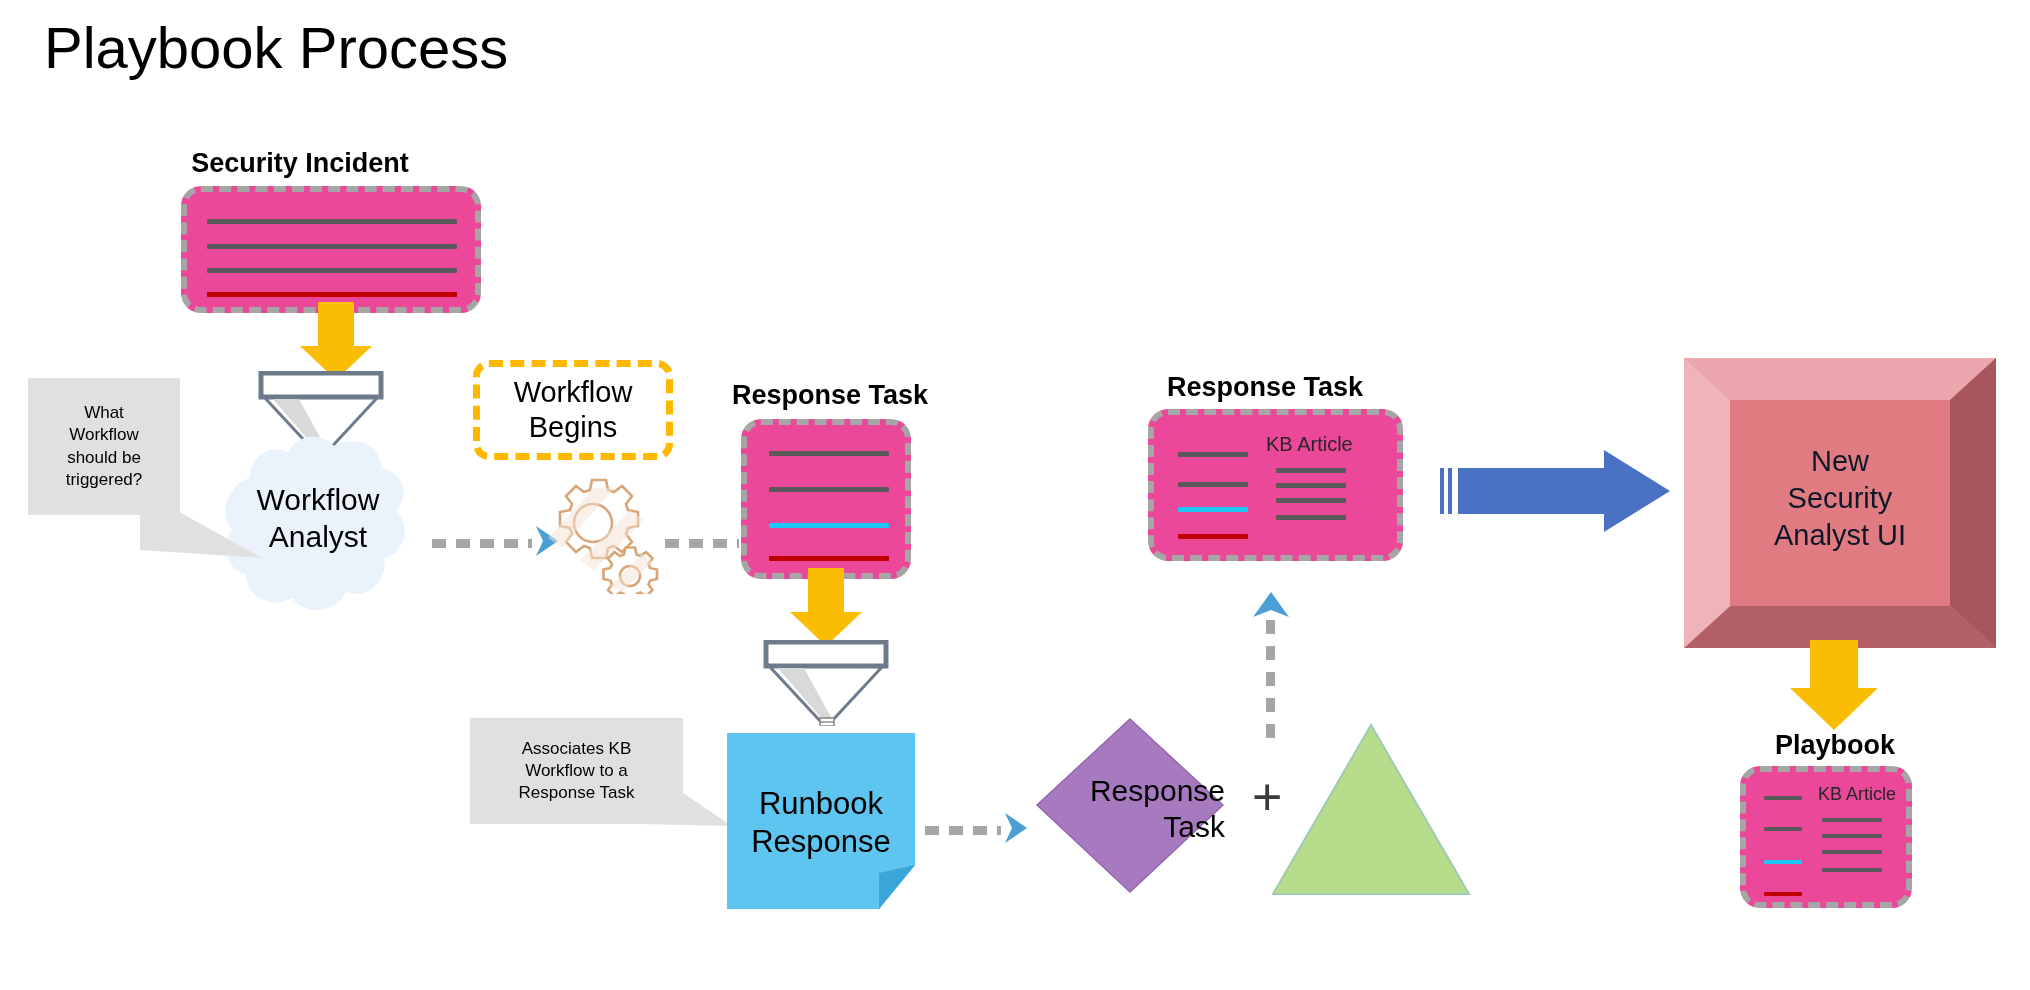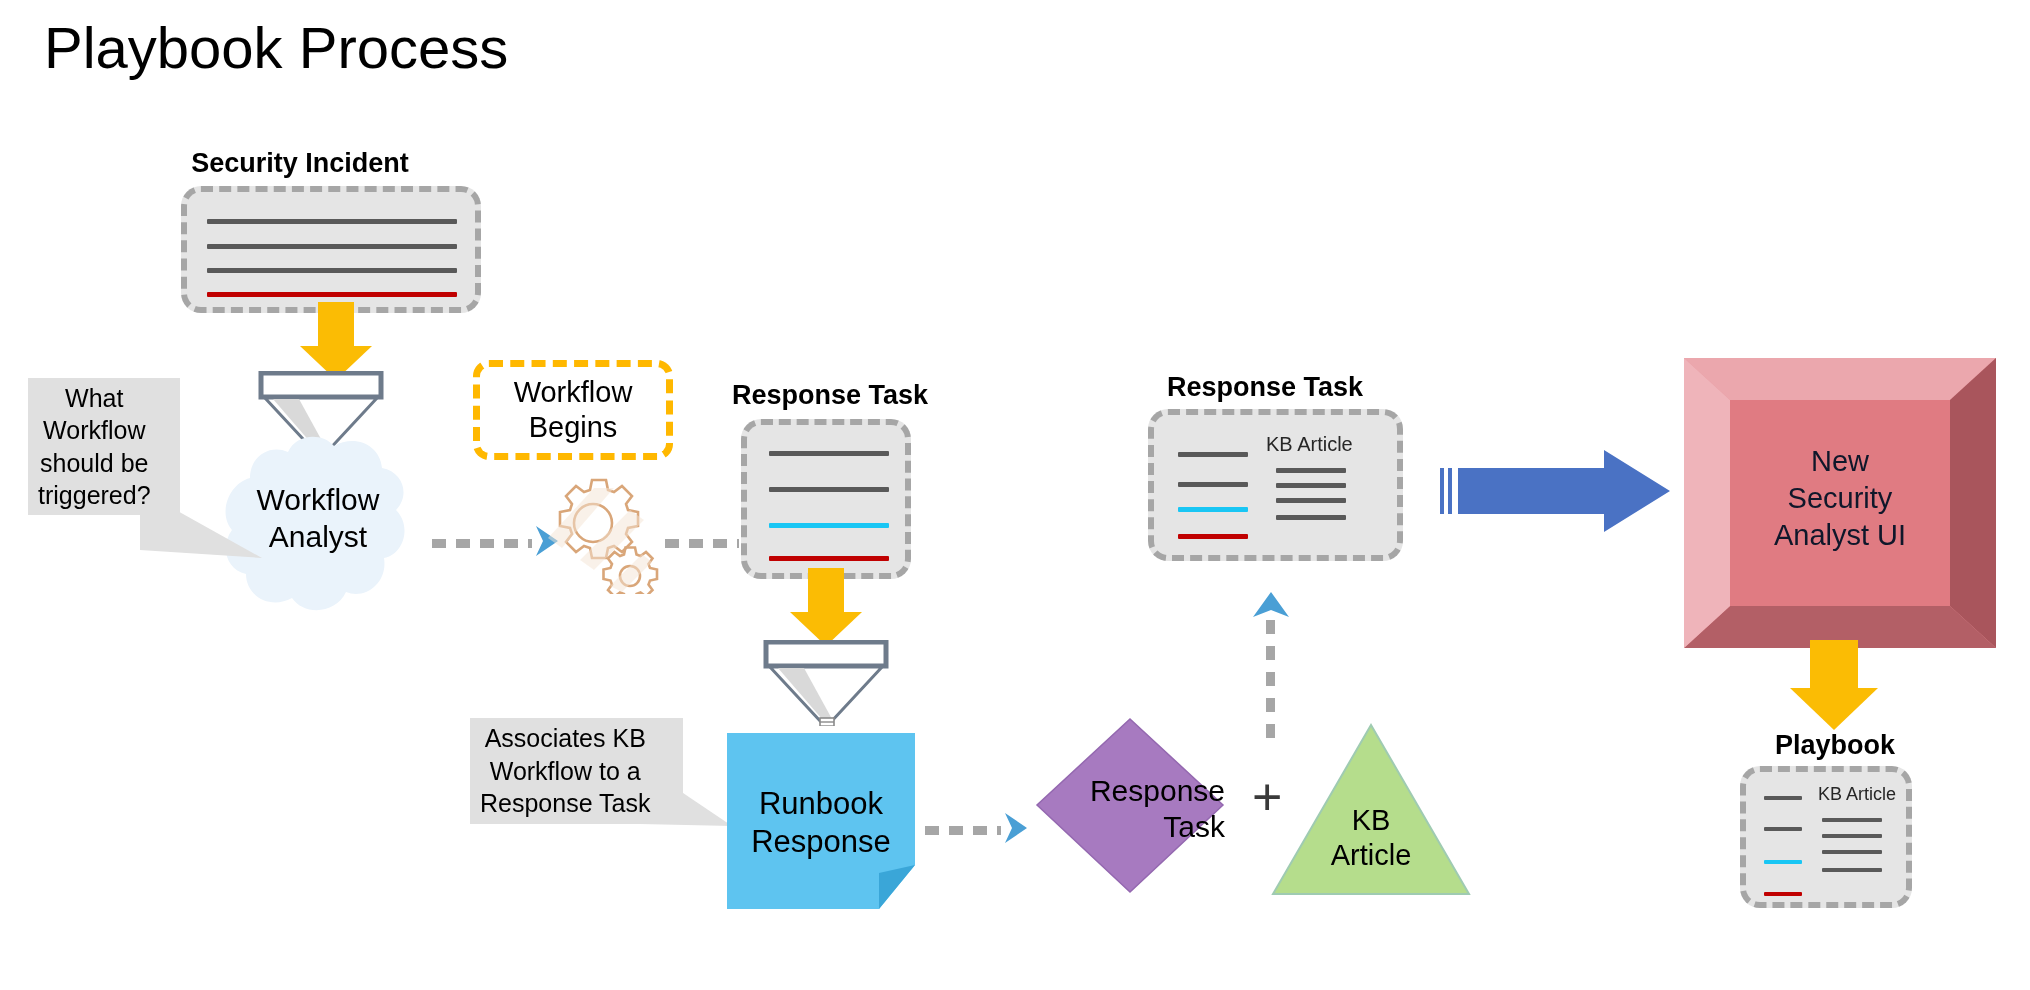--- a/index.html
+++ b/index.html
@@ -31,21 +31,21 @@
     font-weight: bold;
     color: #000000;
     text-align: center;
     white-space: nowrap;
   }
 
   
   .record-card {
     border: 6px dashed #a6a6a6;
     border-radius: 20px;
-    background: #e5e5e5;
+    background: #ec4899;
     box-sizing: border-box;
   }
   .rec-line {
     position: absolute;
     height: 5px;
     background: #595959;
     border-radius: 1px;
   }
   .rec-line.cyan { background: #19c6f4; }
   .rec-line.red  { background: #c00000; }
@@ -89,25 +89,26 @@
     color: #000000;
     line-height: 1.22;
     pointer-events: none;
   }
 
   
   .callout {
     position: absolute;
     background: #e0e0e0;
     color: #000000;
-    font-size: 25px;
+    font-size: 17px;
     line-height: 1.3;
     text-align: center;
     display: flex;
     align-items: center;
+    justify-content: center;
     box-sizing: border-box;
     padding: 4px 10px;
   }
   .callout-tail { position: absolute; }
 
   
   .wf-begins {
     position: absolute;
     border: 7px dashed #ffb800;
     border-radius: 16px;
@@ -367,24 +368,20 @@
     <span>Task</span>
   </div>
 </div>
 
 <div class="plus-sign" style="left:1252px; top:771px;">+</div>
 
 <div class="triangle" style="left:1271px; top:723px; width:200px; height:173px;">
   <svg width="200" height="173" viewBox="0 0 200 173">
     <polygon points="100,2 198,171 2,171" fill="#b5dd8c" stroke="#9fcbb2" stroke-width="2"></polygon>
   </svg>
-  <div class="triangle-label" style="top:80px; width:200px;">
-    <span>KB</span><br>
-    <span>Article</span>
-  </div>
 </div>
 
 <div class="dot-conn-v" style="left:1251px; top:590px; width:40px; height:150px;">
   <div style="position:absolute; left:0; top:0;">
     <svg width="40" height="30" viewBox="0 0 40 30">
         <polygon points="20,2 38,27 20,20 2,27" fill="#4a9fd5"></polygon>
       </svg>
   </div>
   <div class="dots-v" style="left:15px; top:30px; height:118px;"></div>
 </div>

